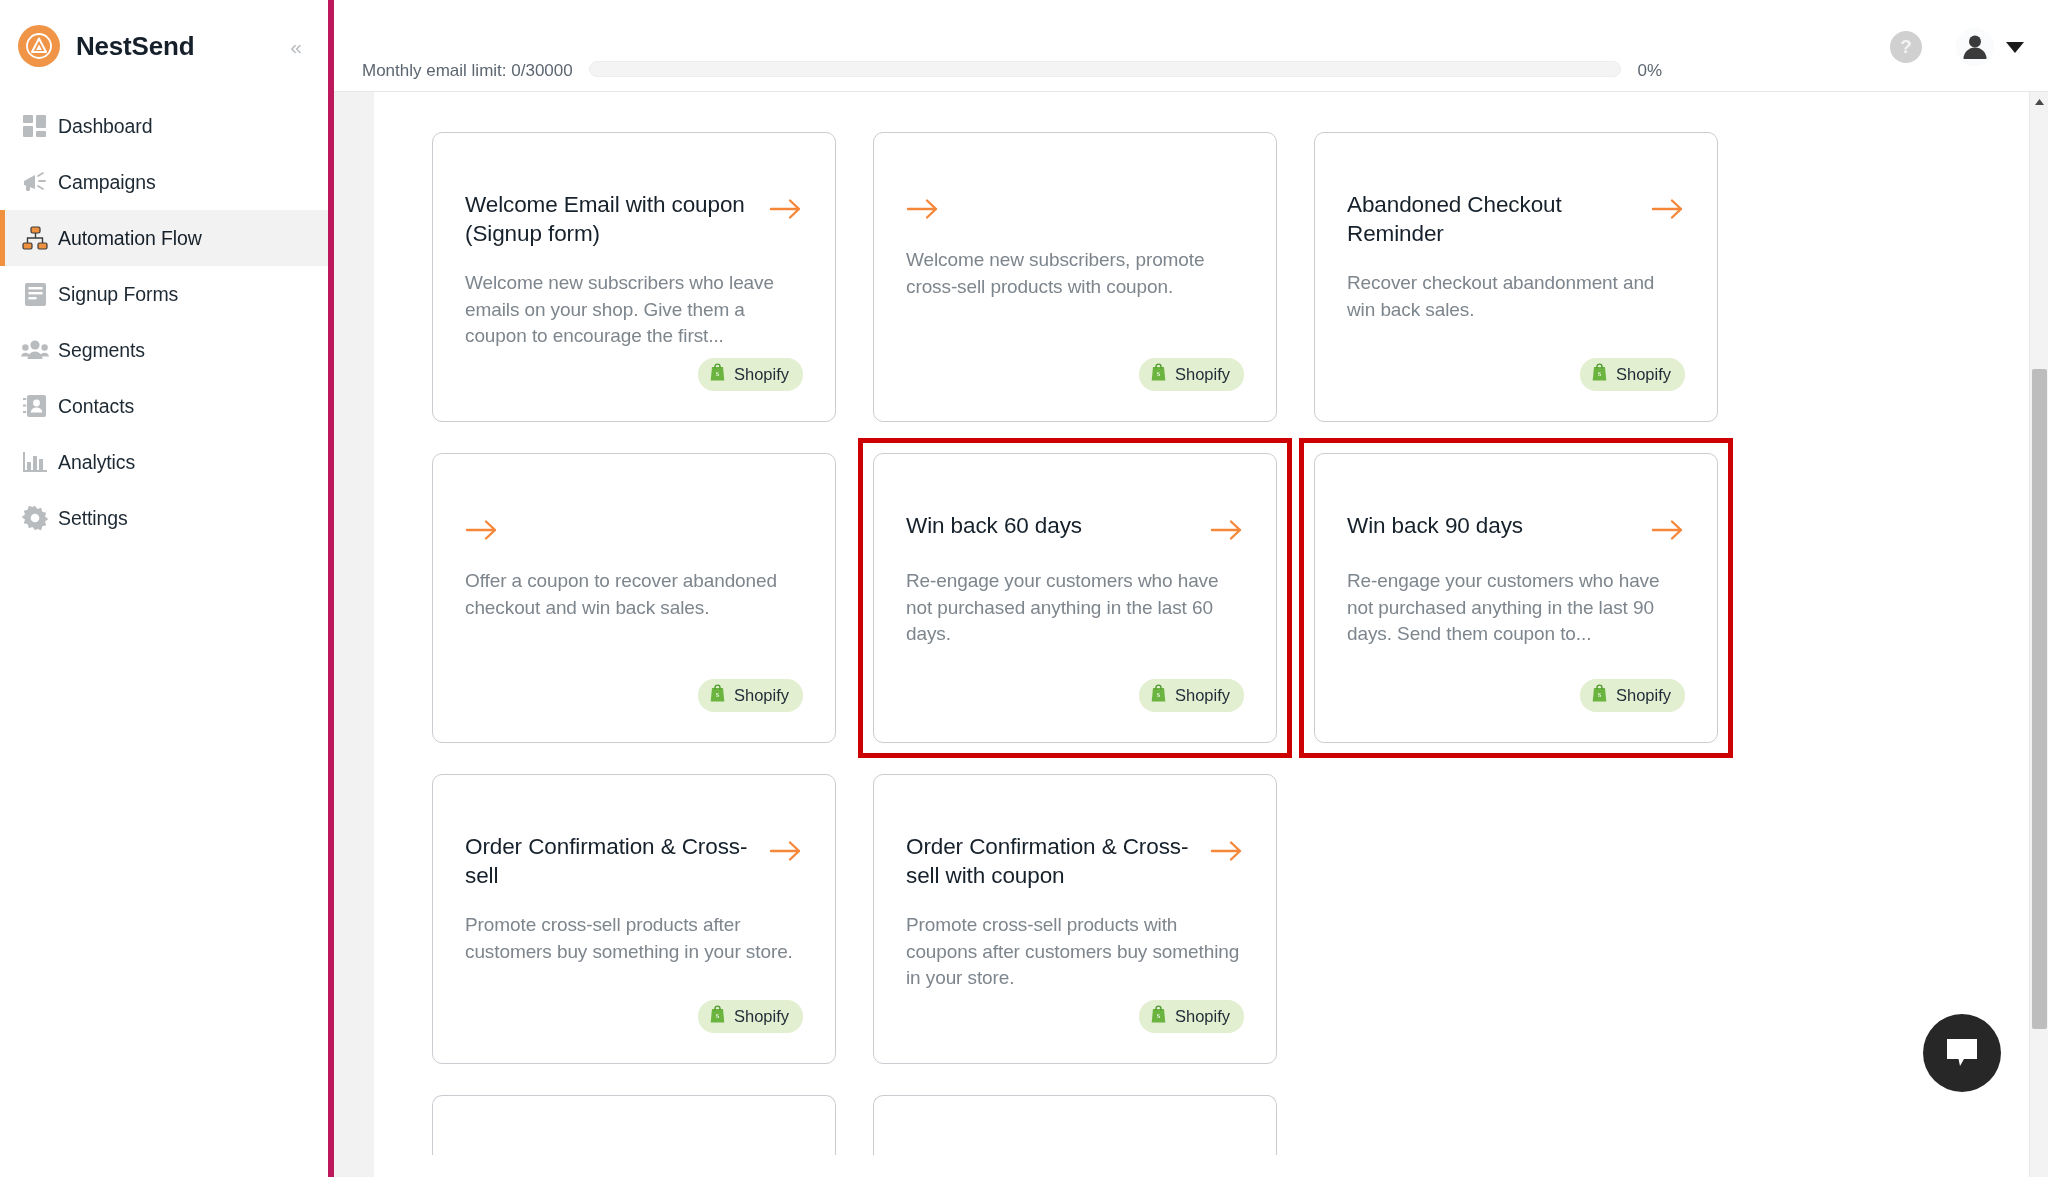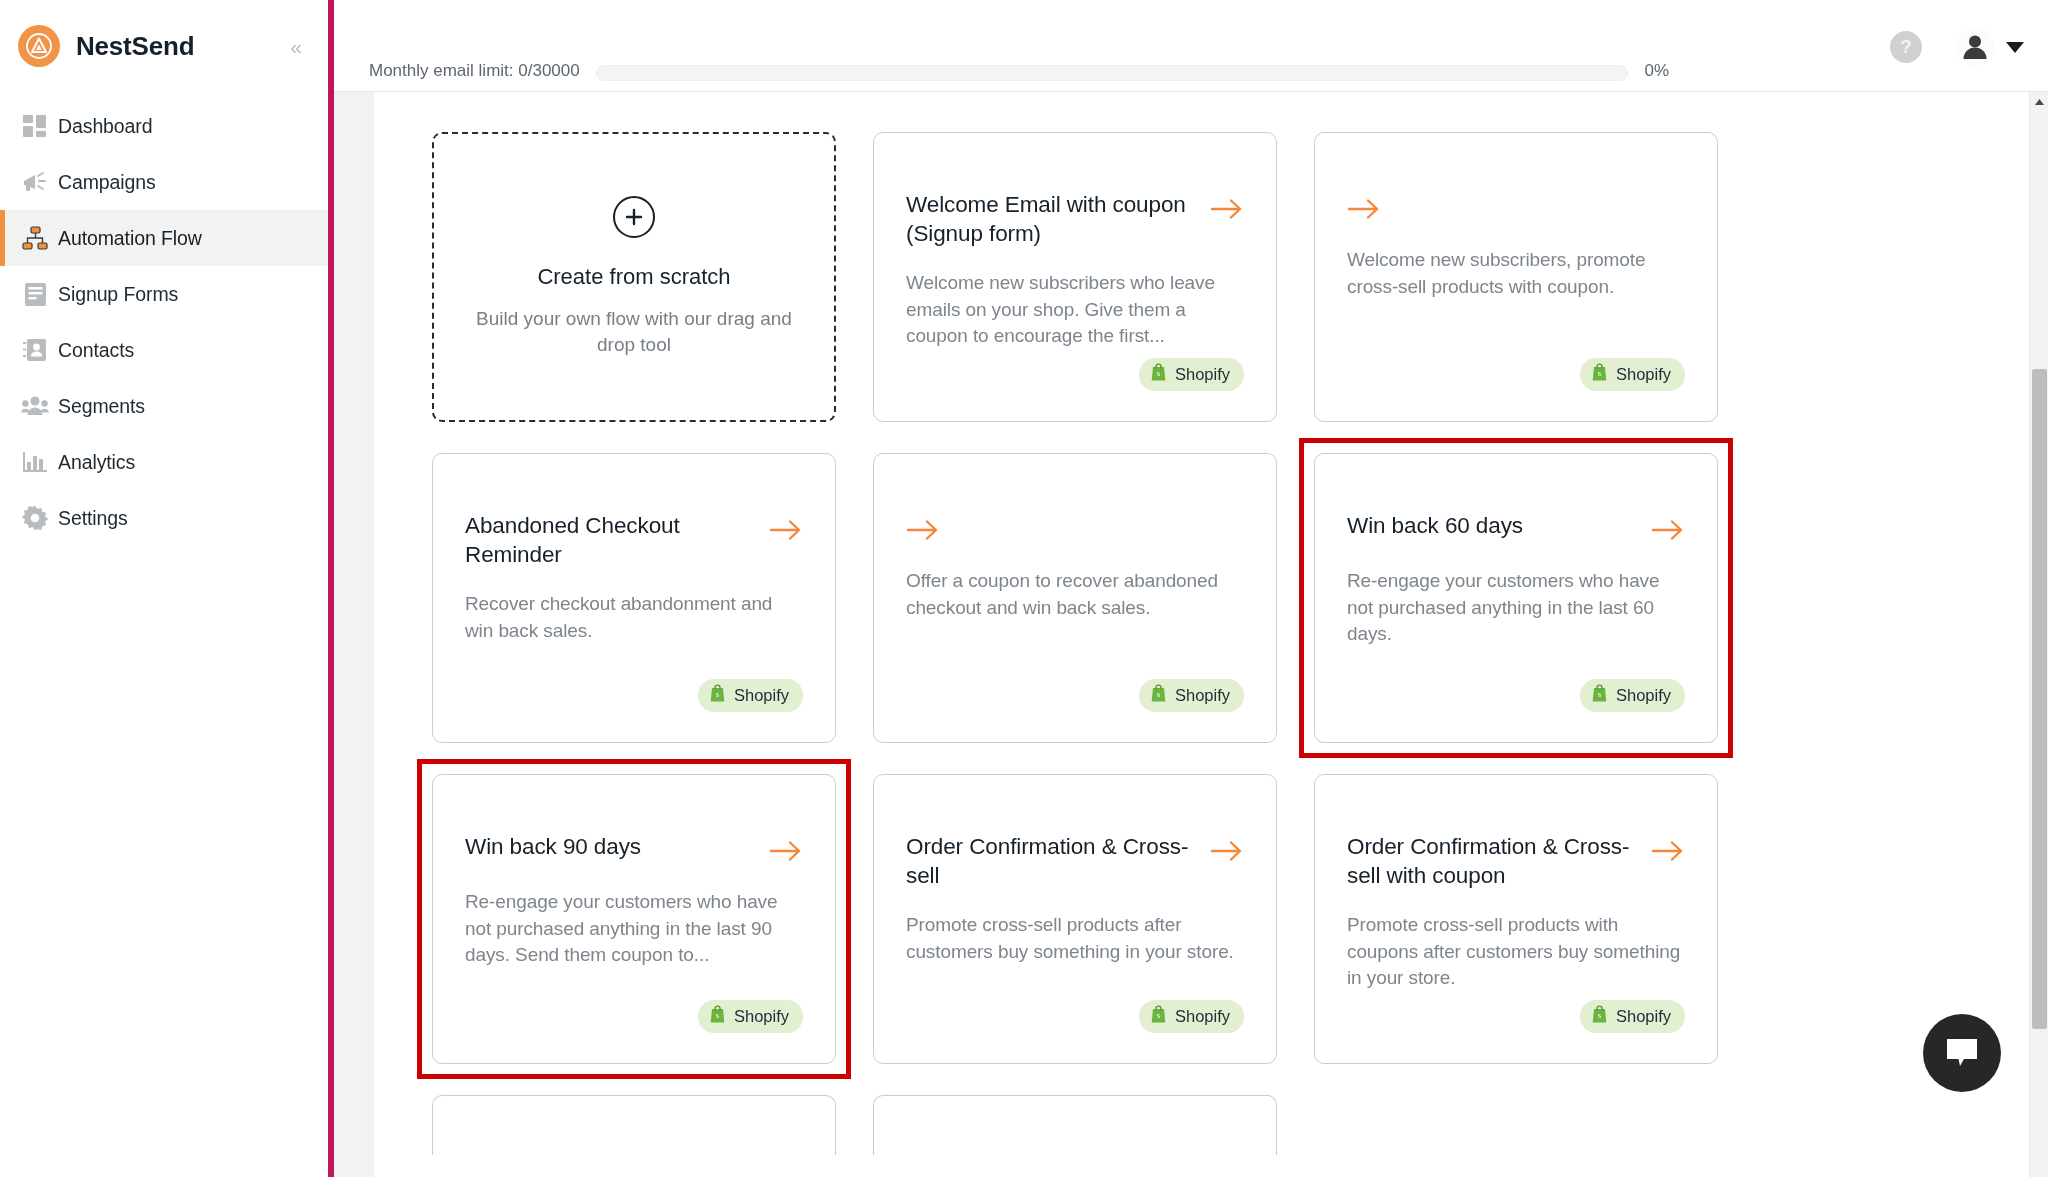--- a/index.html
+++ b/index.html
@@ -63,22 +63,22 @@
     flex: 1; position: relative; height: 1177px;
     display: flex; flex-direction: column;
     background: #ffffff;
   }
   .topbar {
     height: 92px; flex: 0 0 92px;
     position: relative; background: #fff;
     border-bottom: 1px solid #e6e6e6;
   }
   .limit-wrap {
-    position: absolute; left: 35px; bottom: 10px;
-    display: flex; align-items: flex-end; gap: 16px;
+    position: absolute; left: 28px; bottom: 10px;
+    display: flex; align-items: flex-start; gap: 16px;
     width: 1300px;
   }
   .limit-label { font-size: 17px; color: #5c6670; white-space: nowrap; }
   .progress-track {
     flex: 1; height: 16px; border-radius: 9px;
     background: #f4f4f4; border: 1px solid #ededed;
     overflow: hidden; position: relative;
   }
   .progress-fill { height: 100%; background: #f0913f; width: 0%; }
   .limit-pct { font-size: 17px; color: #5c6670; white-space: nowrap; }
@@ -267,44 +267,44 @@
             <rect x="5.5" y="5" width="14" height="2.4" fill="#ffffff"></rect>
             <rect x="5.5" y="10" width="14" height="2.4" fill="#ffffff"></rect>
             <rect x="5.5" y="15" width="8" height="2.4" fill="#ffffff"></rect>
           </svg>
         </span>
         <span class="nav-label">Signup Forms</span>
       </div>
 
       <div class="nav-item">
         <span class="nav-icon">
+          <svg width="28" height="26" viewBox="0 0 28 26" fill="#b9bcbf">
+            <circle cx="14" cy="8" r="4.6"></circle>
+            <path d="M6.4 22 a7.6 7.6 0 0 1 15.2 0 Z"></path>
+            <circle cx="4.4" cy="10.5" r="3.2"></circle>
+            <path d="M0 19.5 a4.6 4.6 0 0 1 9 0 Z"></path>
+            <circle cx="23.6" cy="10.5" r="3.2"></circle>
+            <path d="M19 19.5 a4.6 4.6 0 0 1 9 0 Z"></path>
+          </svg>
+        </span>
+        <span class="nav-label">Segments</span>
+      </div>
+
+      <div class="nav-item">
+        <span class="nav-icon">
           <svg width="26" height="26" viewBox="0 0 26 26">
             <rect x="5" y="2" width="19" height="22" rx="2" fill="#b9bcbf"></rect>
             <circle cx="14.5" cy="10" r="3.4" fill="#ffffff"></circle>
             <path d="M8.6 19.5 a6 6 0 0 1 11.8 0 Z" fill="#ffffff"></path>
             <rect x="1" y="5" width="3.2" height="2" fill="#b9bcbf"></rect>
             <rect x="1" y="11.5" width="3.2" height="2" fill="#b9bcbf"></rect>
             <rect x="1" y="18" width="3.2" height="2" fill="#b9bcbf"></rect>
           </svg>
         </span>
         <span class="nav-label">Contacts</span>
-      </div>
-
-      <div class="nav-item">
-        <span class="nav-icon">
-          <svg width="28" height="26" viewBox="0 0 28 26" fill="#b9bcbf">
-            <circle cx="14" cy="8" r="4.6"></circle>
-            <path d="M6.4 22 a7.6 7.6 0 0 1 15.2 0 Z"></path>
-            <circle cx="4.4" cy="10.5" r="3.2"></circle>
-            <path d="M0 19.5 a4.6 4.6 0 0 1 9 0 Z"></path>
-            <circle cx="23.6" cy="10.5" r="3.2"></circle>
-            <path d="M19 19.5 a4.6 4.6 0 0 1 9 0 Z"></path>
-          </svg>
-        </span>
-        <span class="nav-label">Segments</span>
       </div>
 
       <div class="nav-item">
         <span class="nav-icon">
           <svg width="26" height="26" viewBox="0 0 26 26" fill="#b9bcbf">
             <rect x="1" y="3" width="2" height="20"></rect>
             <rect x="1" y="21" width="24" height="2"></rect>
             <rect x="5" y="13" width="4" height="8"></rect>
             <rect x="11" y="7" width="4" height="14"></rect>
             <rect x="17" y="10" width="4" height="11"></rect>
@@ -349,31 +349,20 @@
         </span>
       </div>
     </header>
 
     <div class="content-row">
       <div class="left-gutter"></div>
 
       <div class="scroll-area">
         <div class="grid">
 
-          <div class="card-slot">
-            <div class="card scratch">
-              <span class="plus-circle">
-                <svg width="22" height="22" viewBox="0 0 22 22">
-                  <path d="M11 4 V18 M4 11 H18" stroke="#14202a" stroke-width="2.4" stroke-linecap="round"></path>
-                </svg>
-              </span>
-              <div class="scratch-title">Create from scratch</div>
-              <div class="scratch-sub">Build your own flow with our drag and drop tool</div>
-            </div>
-          </div>
 
           <div class="card-slot">
             <div class="card">
               <div class="card-head">
                 <div class="card-title">Welcome Email with coupon (Signup form)</div>
                 <span class="arrow-icon">
                   <svg width="34" height="24" viewBox="0 0 34 24">
                     <path d="M2 12 H30 M21 3.5 L30 12 L21 20.5" stroke="#f5873a" stroke-width="2.4" fill="none" stroke-linecap="round" stroke-linejoin="round"></path>
                   </svg>
                 </span>

